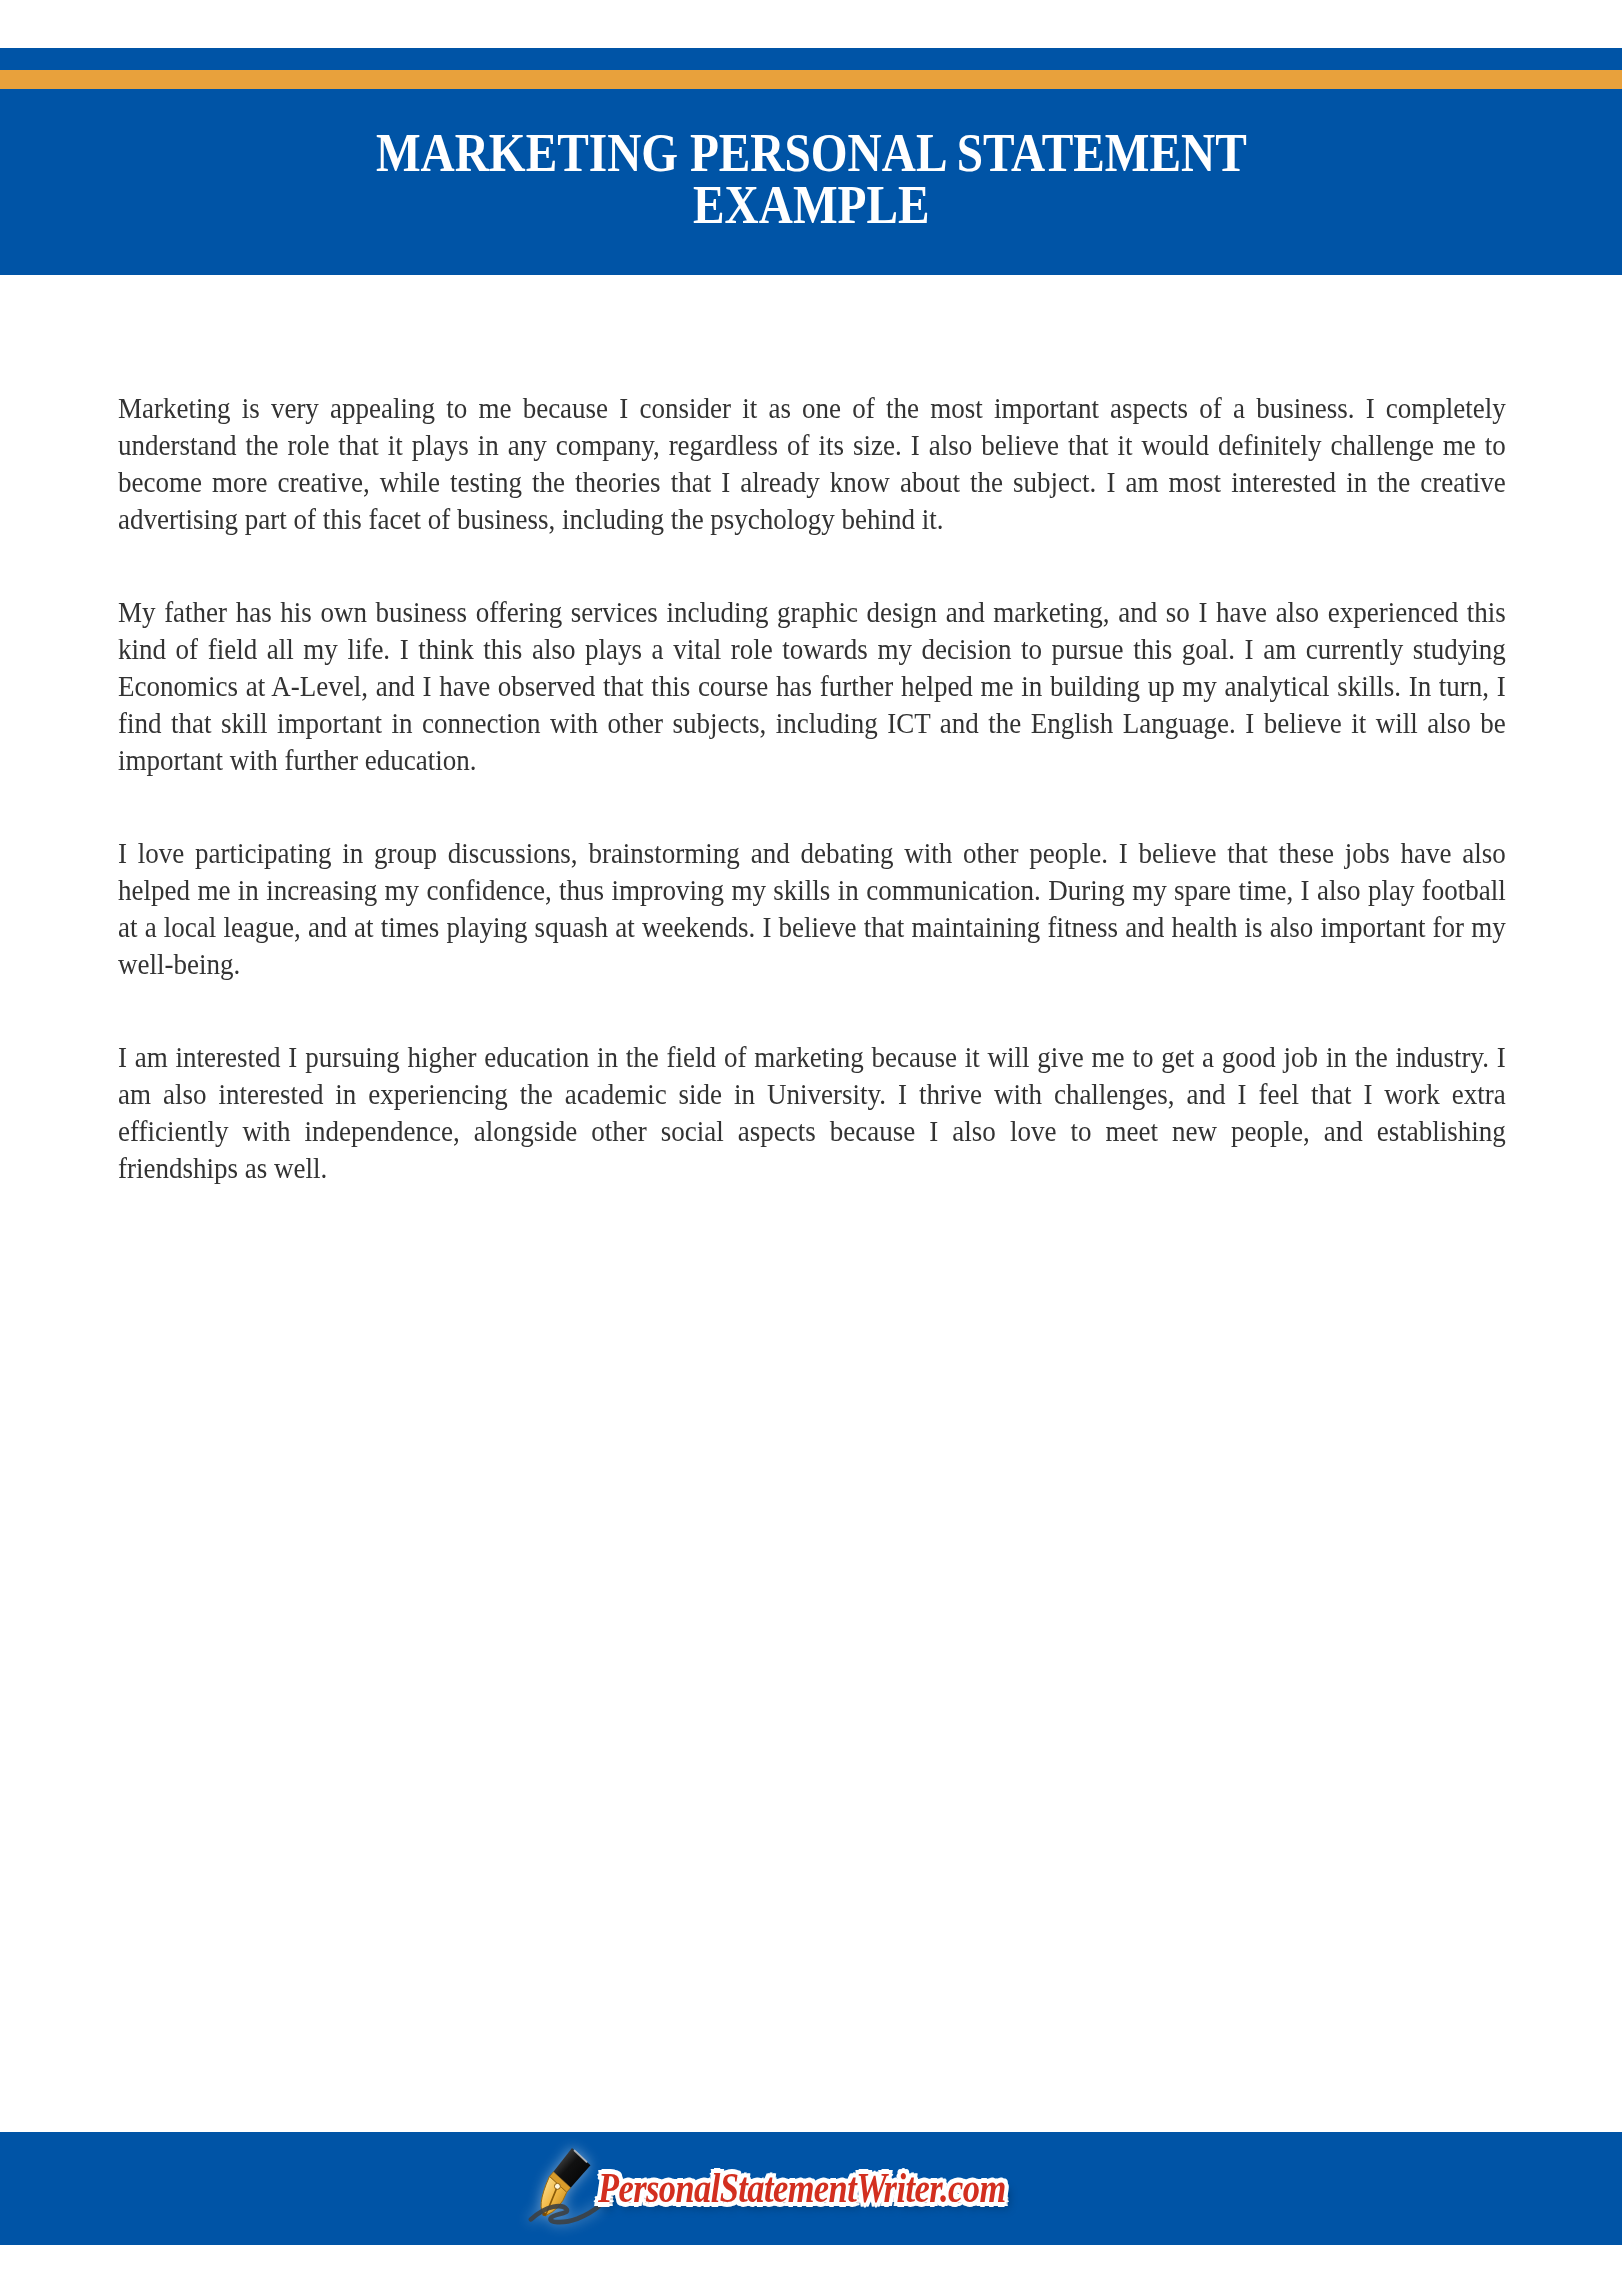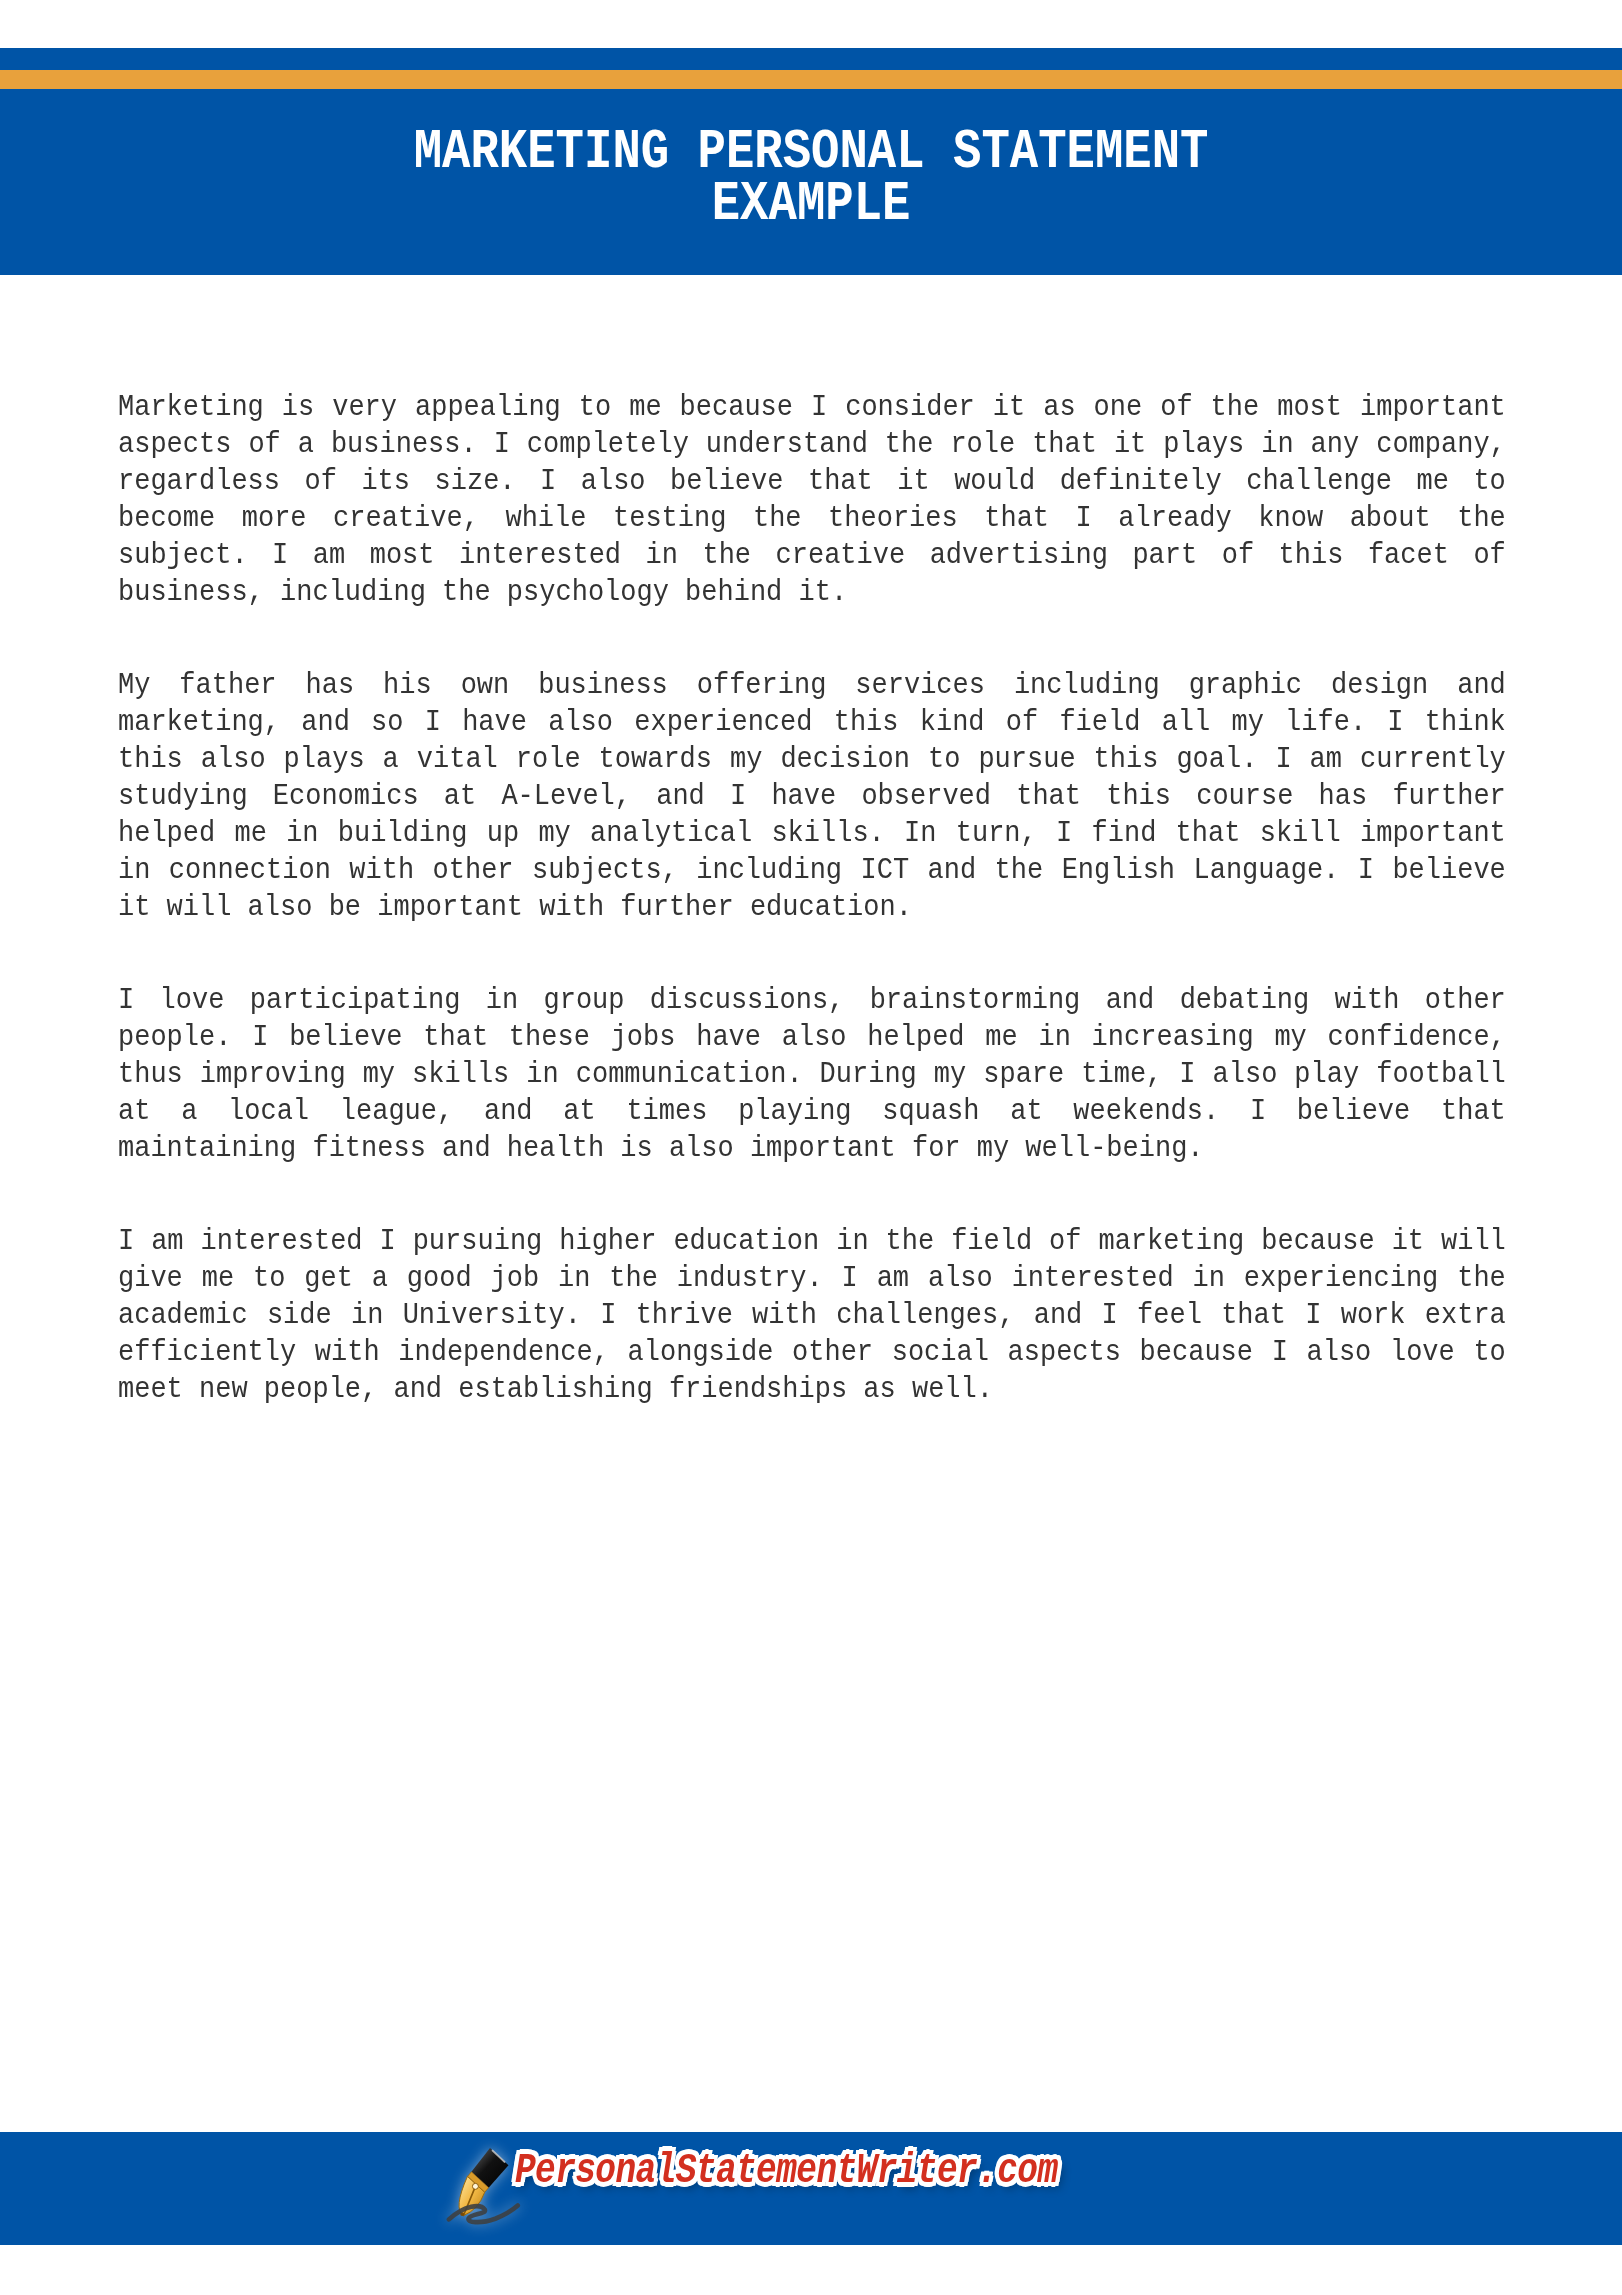--- a/index.html
+++ b/index.html
@@ -6,21 +6,21 @@
     margin: 0;
     padding: 0;
     background: #ffffff;
   }
   .page {
     position: relative;
     width: 1623px;
     height: 2295px;
     background: #ffffff;
     overflow: hidden;
-    font-family: Liberation Mono, monospace;
+    font-family: Liberation Serif, serif;
   }
 
   
   .band {
     position: absolute;
     left: 0;
     right: 0;
   }
   .band-blue-thin {
     top: 48px;
@@ -80,20 +80,21 @@
     left: 0;
     right: 0;
     height: 113px;
     background: var(--blue, #0054A6);
     display: flex;
     align-items: center;
     justify-content: center;
   }
   .logo {
     display: flex;
+    align-items: center;
     cursor: pointer;
     text-decoration: none;
   }
   .pen-icon {
     width: 80px;
     height: 86px;
     margin-right: -10.5px;
     margin-top: -3.9px;
     flex: 0 0 auto;
     filter: drop-shadow(0 0 6.5px rgba(255,255,255,0.45));

